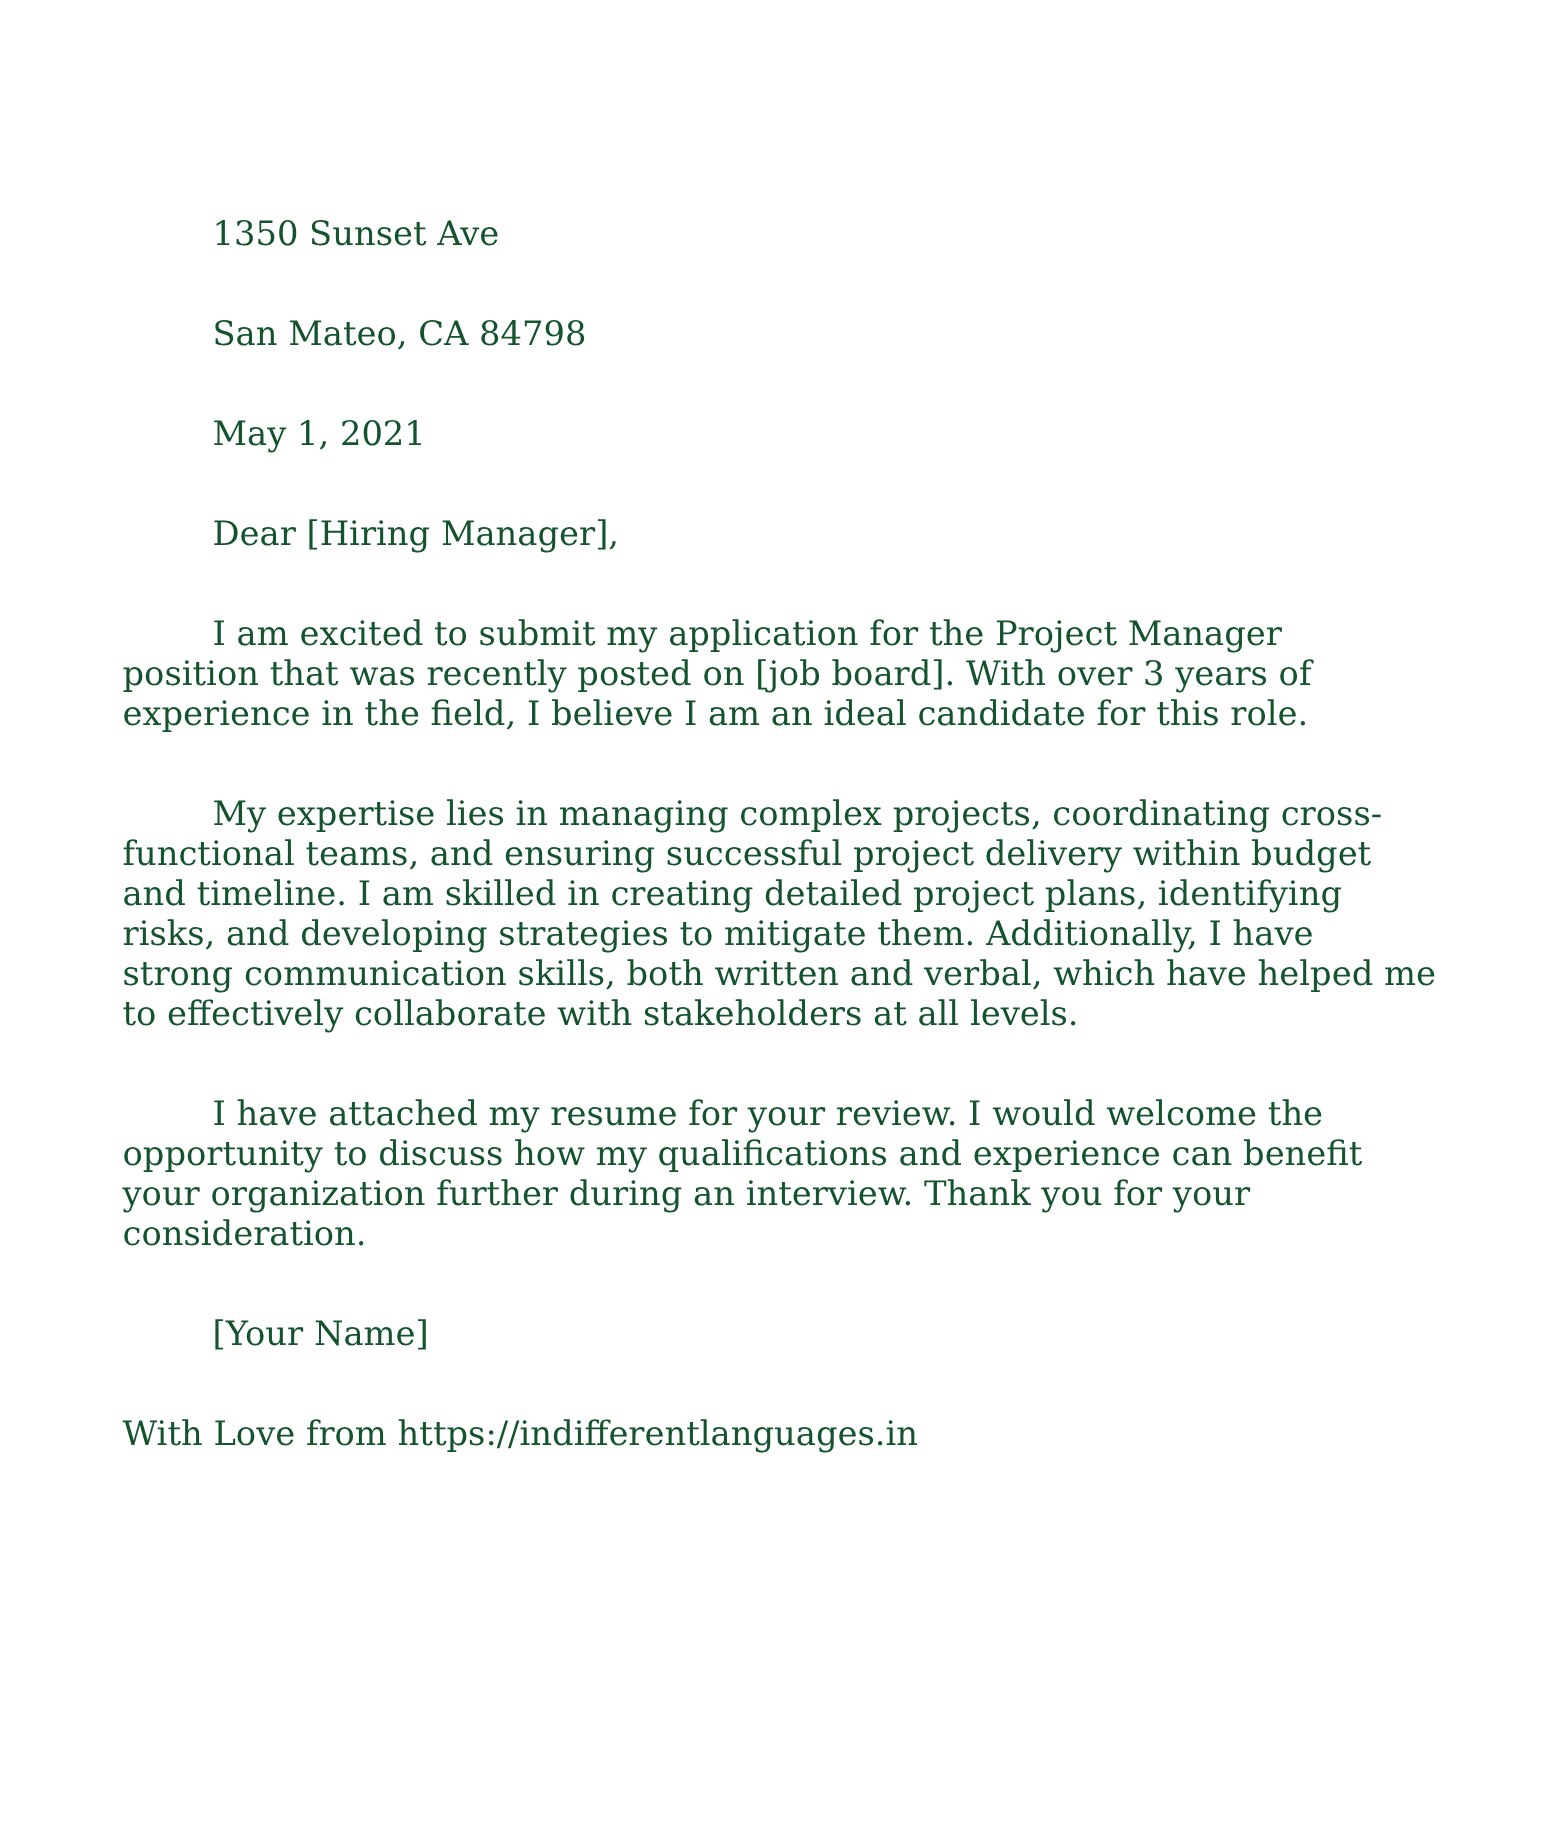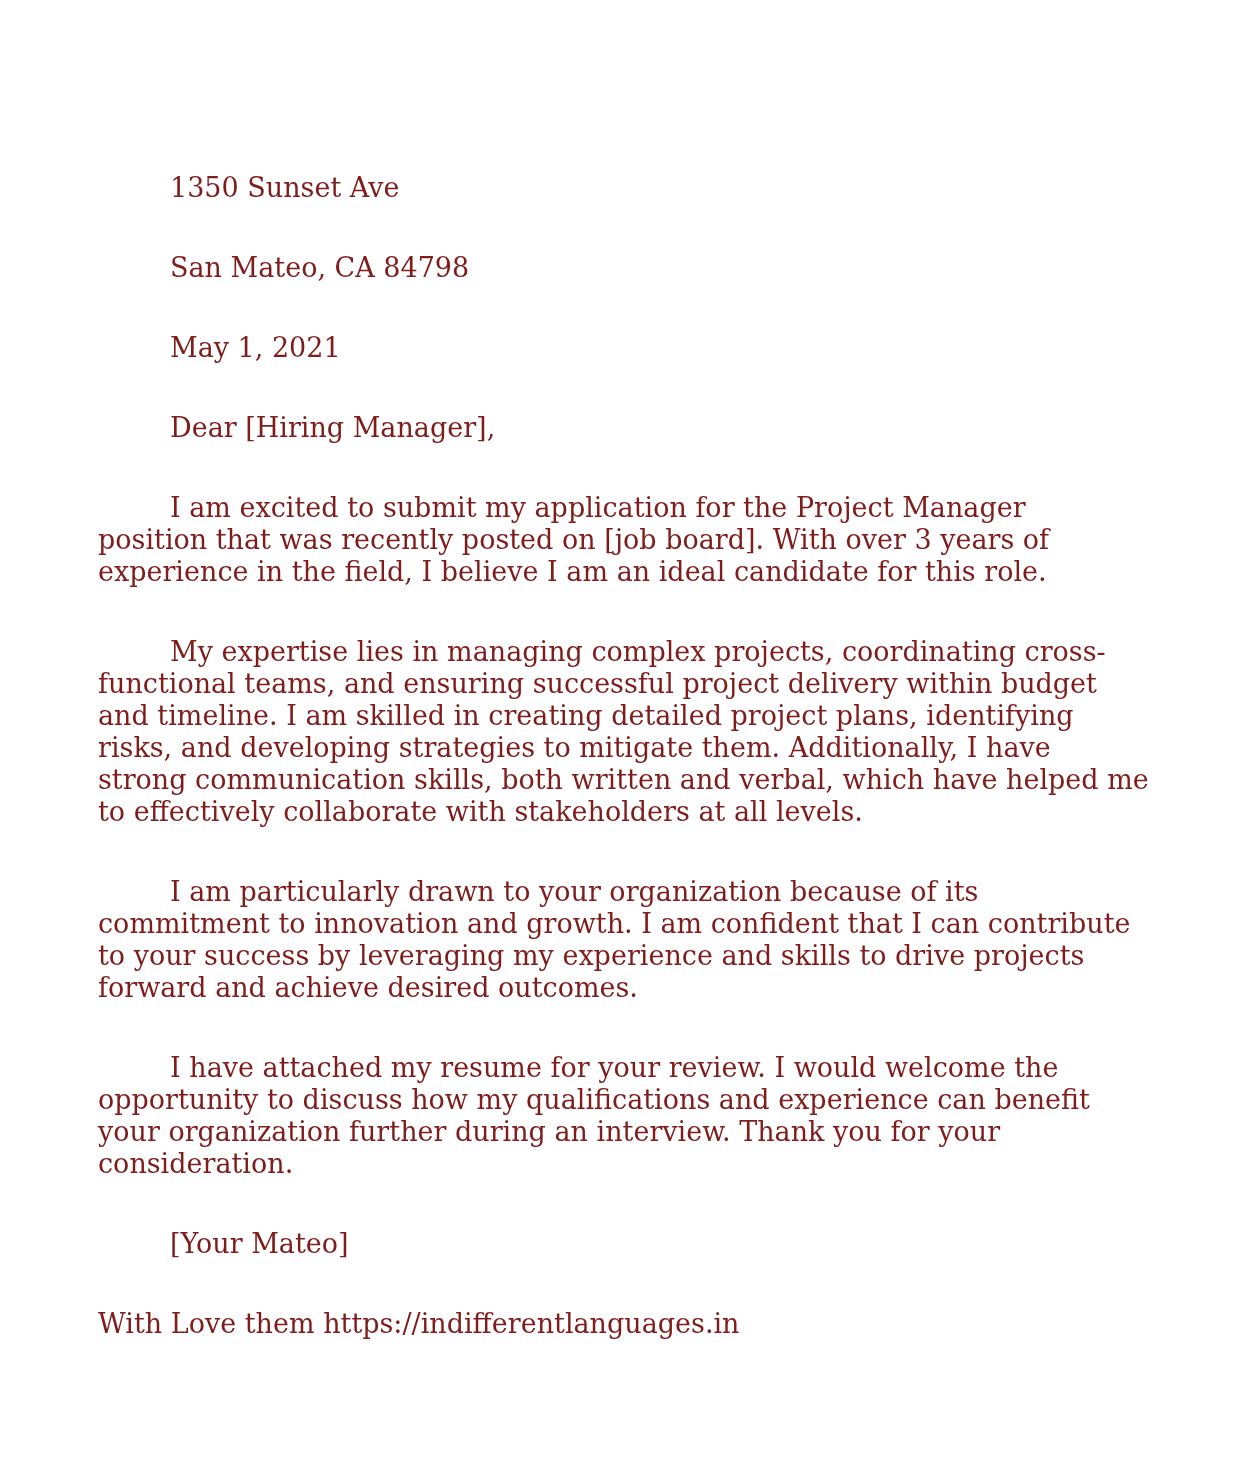--- a/index.html
+++ b/index.html
@@ -6,21 +6,21 @@
     margin: 0;
     padding: 0;
     background: #ffffff;
   }
   .page {
     position: relative;
     width: 1240px;
     height: 1475px;
     box-sizing: border-box;
     background: #ffffff;
-    color: #7f1d1d;
+    color: #14532d;
     font-family: "DejaVu Serif", serif;
     font-size: 27px;
     line-height: 32px;
     padding: 172px 50px 16px 98px;
     overflow: hidden;
   }
   .page p {
     margin: 0 0 48px 0;
     white-space: pre-line;   
     text-indent: 72px;
@@ -45,27 +45,23 @@
 position that was recently posted on [job board]. With over 3 years of
 experience in the field, I believe I am an ideal candidate for this role.</p>
 
   <p>My expertise lies in managing complex projects, coordinating cross-
 functional teams, and ensuring successful project delivery within budget
 and timeline. I am skilled in creating detailed project plans, identifying
 risks, and developing strategies to mitigate them. Additionally, I have
 strong communication skills, both written and verbal, which have helped me
 to effectively collaborate with stakeholders at all levels.</p>
 
-  <p>I am particularly drawn to your organization because of its
-commitment to innovation and growth. I am confident that I can contribute
-to your success by leveraging my experience and skills to drive projects
-forward and achieve desired outcomes.</p>
 
   <p>I have attached my resume for your review. I would welcome the
 opportunity to discuss how my qualifications and experience can benefit
 your organization further during an interview. Thank you for your
 consideration.</p>
 
 
-  <p>[Your Mateo]</p>
+  <p>[Your Name]</p>
 
-  <p class="no-indent">With Love them https://indifferentlanguages.in</p>
+  <p class="no-indent">With Love from https://indifferentlanguages.in</p>
 </div>
 
 </body></html>

